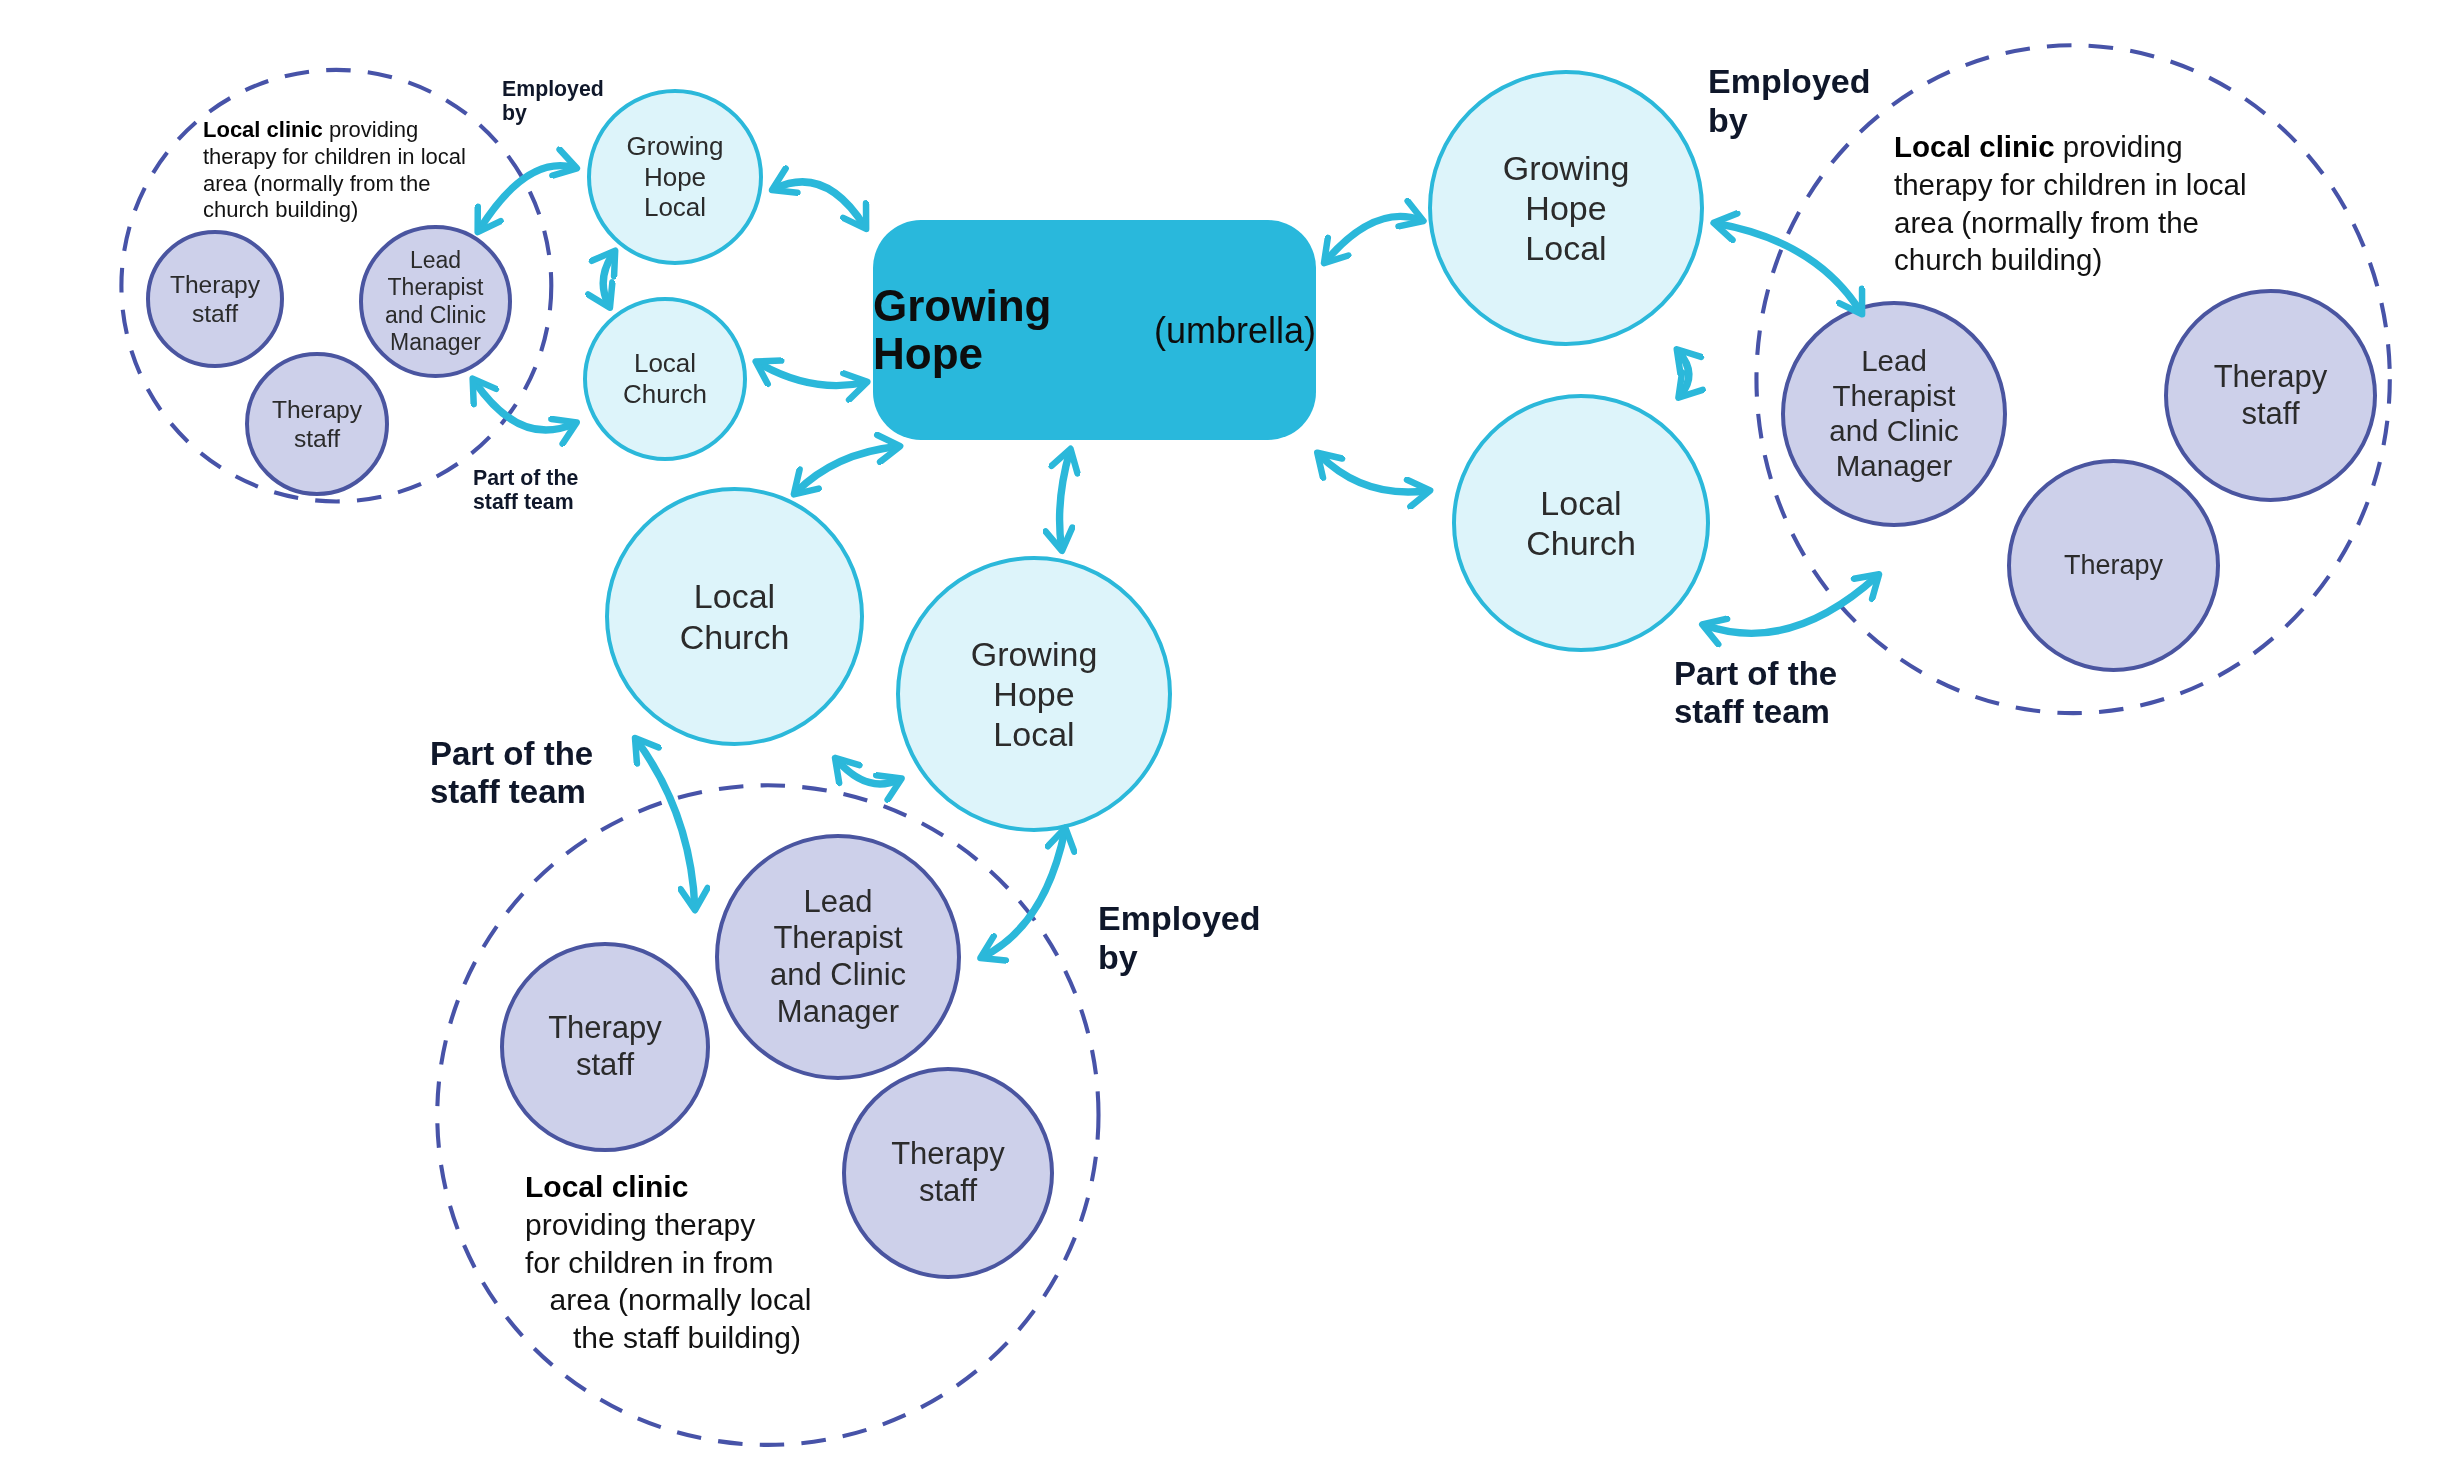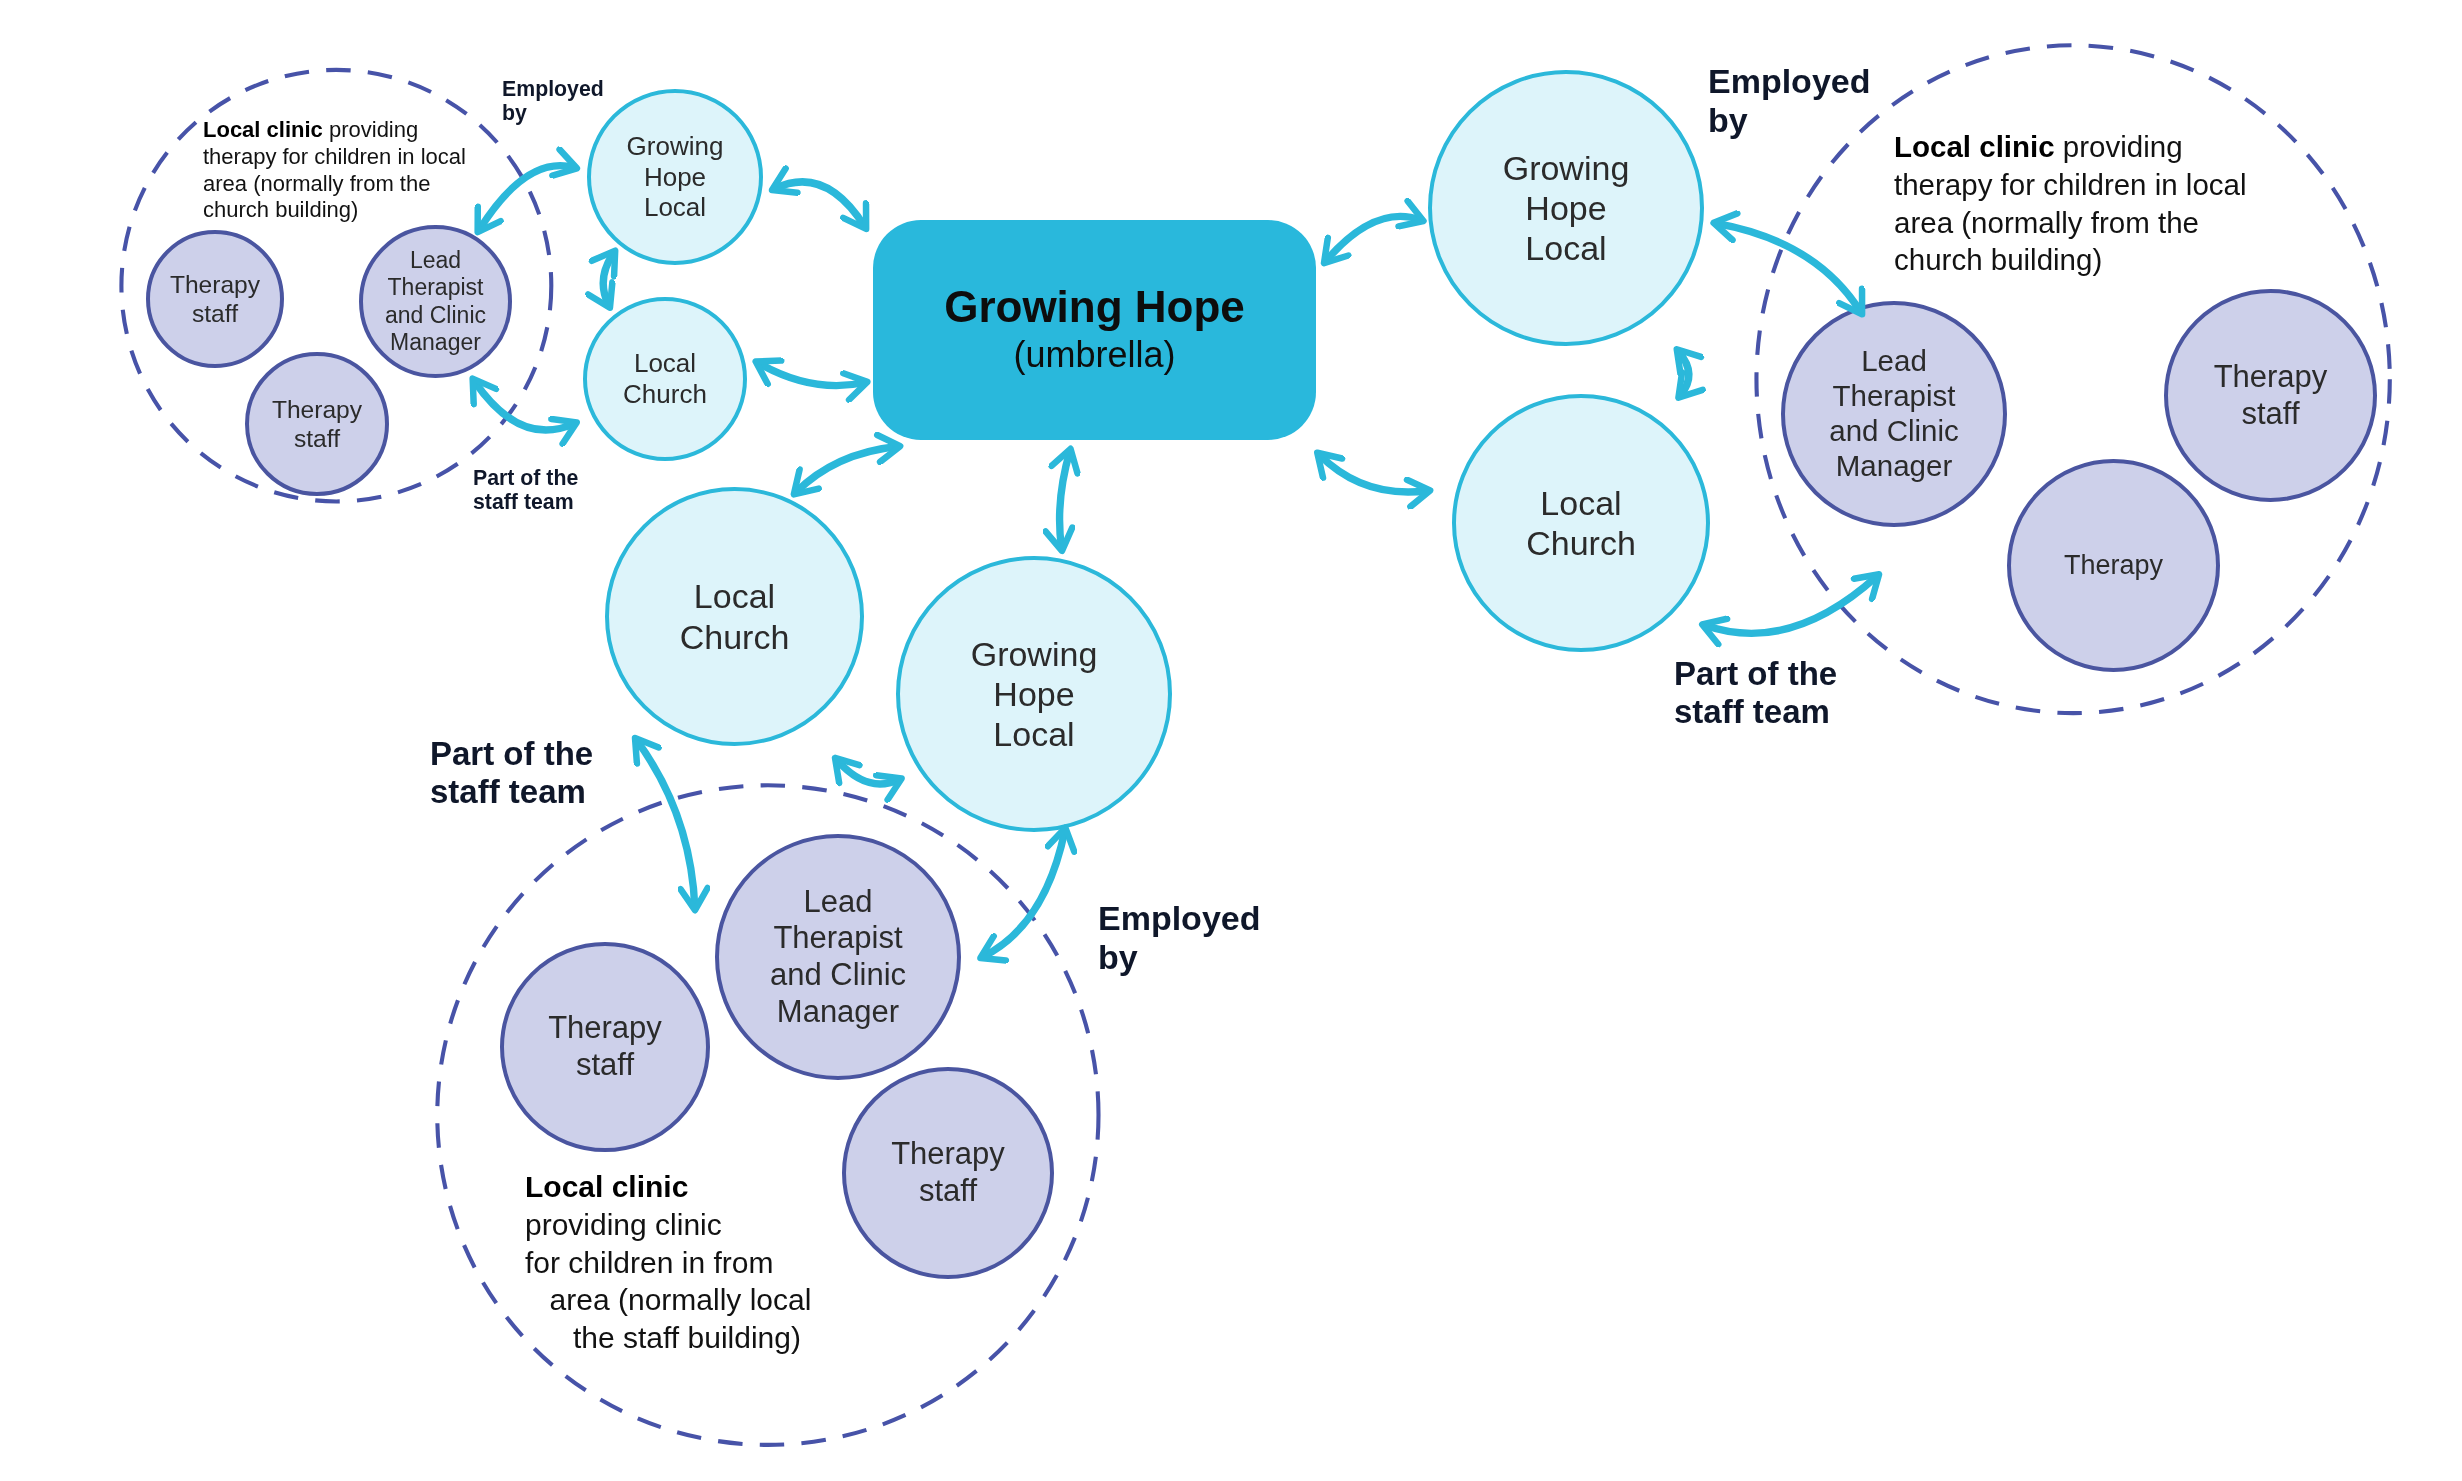--- a/index.html
+++ b/index.html
@@ -6,21 +6,21 @@
   body{width:2462px;height:1482px;position:relative;overflow:hidden;
        font-family:"Liberation Sans",sans-serif;}
   .layer{position:absolute;left:0;top:0;width:2462px;height:1482px;}
   .circle{position:absolute;border-radius:50%;display:flex;align-items:center;
           justify-content:center;text-align:center;color:#2b2b2b;
           box-sizing:border-box;line-height:1.18;z-index:1;}
   .circle .lbl{display:inline-block;max-width:var(--tw,148px);}
   .cyan{background:#ddf4fa;border:4.9px solid #2bb8da;}
   .purple{background:#cdd0ea;border:4.1px solid #4a55a0;}
   .umbrella{position:absolute;left:873px;top:220px;width:443px;height:220px;
-            background:#29b8dc;border-radius:48px;display:flex;flex-direction:column;
+            background:#29b8dc;border-radius:48px;display:flex;
             align-items:center;justify-content:center;z-index:1;color:#0d0d0d;}
   .umbrella .title{font-weight:bold;font-size:44px;line-height:1.1;}
   .umbrella .subtitle{font-size:36px;line-height:1.25;}
   .boldlabel{position:absolute;font-weight:bold;color:#0f172a;line-height:1.15;z-index:1;}
   .desc{position:absolute;color:#121212;z-index:1;}
   .desc b{color:#000;}
   svg{display:block;}
   .arrows{z-index:2;pointer-events:none;}
   .backdrop{z-index:0;}
 </style>
@@ -84,21 +84,21 @@
   </div>
 <div class="circle purple" style="left:2164px;top:289px;width:213px;height:213px;font-size:31px;--tw:139px">
   <span class="lbl">Therapy staff</span>
   </div>
 <div class="circle purple" style="left:2007px;top:459px;width:213px;height:213px;font-size:27px;--tw:172px">
   <span class="lbl">Therapy</span>
   </div>
 
 <div class="desc" style="left:525px;top:1168px;width:377px;font-size:30px;line-height:1.26">
   <div><b>Local clinic</b></div>
-  <div>providing clinic</div>
+  <div>providing therapy</div>
   <div>for children in from</div>
   <div style="padding-left:24.6px">area (normally local</div>
   <div style="padding-left:48px">the staff building)</div>
 </div>
 <div class="circle purple" style="left:715px;top:834px;width:246px;height:246px;font-size:31px;--tw:160px">
   <span class="lbl">Lead Therapist and Clinic Manager</span>
   </div>
 <div class="circle purple" style="left:500px;top:942px;width:210px;height:210px;font-size:31px;--tw:139px">
   <span class="lbl">Therapy staff</span>
   </div>

